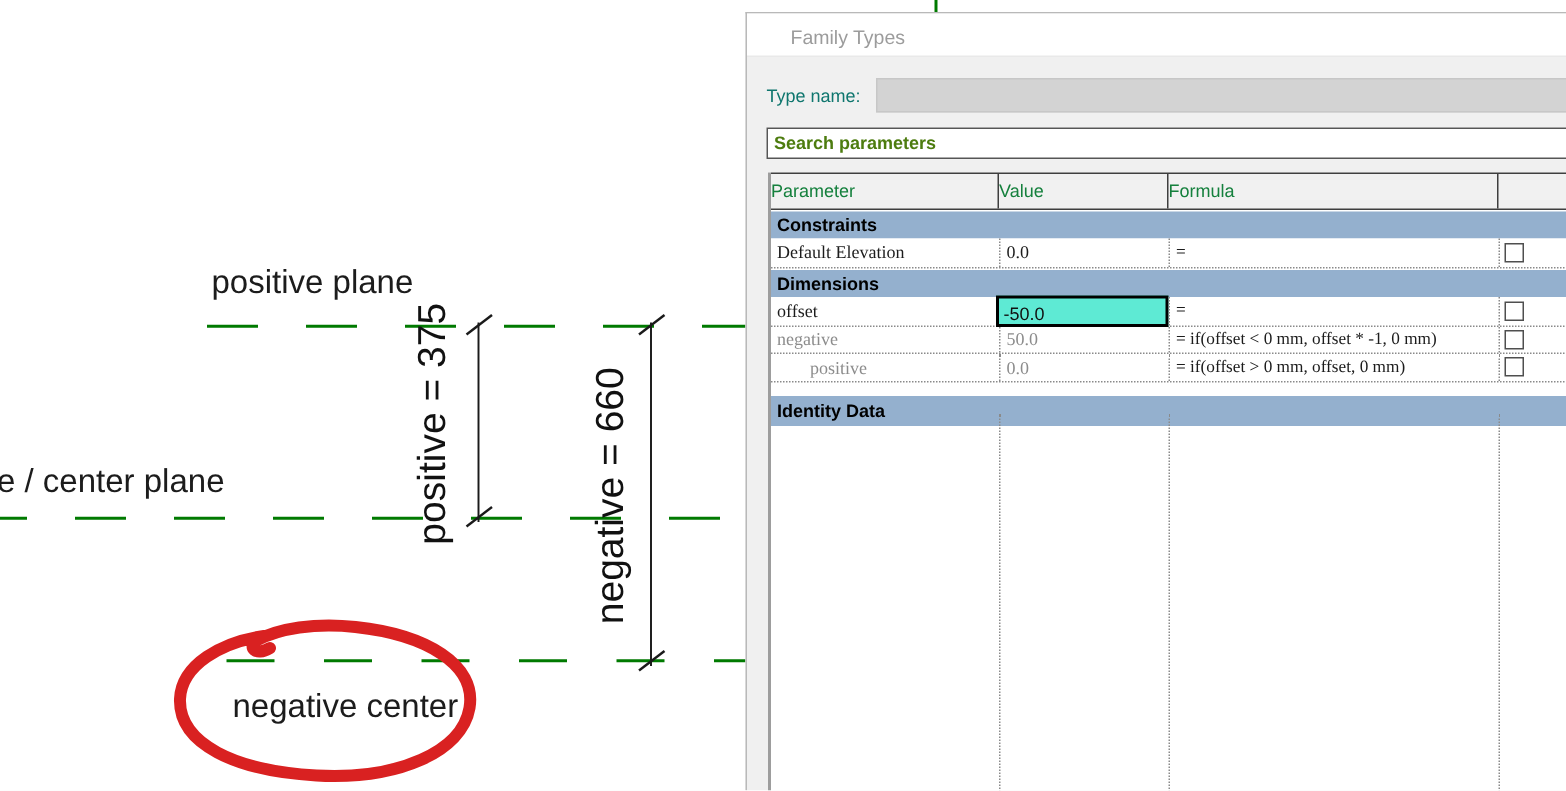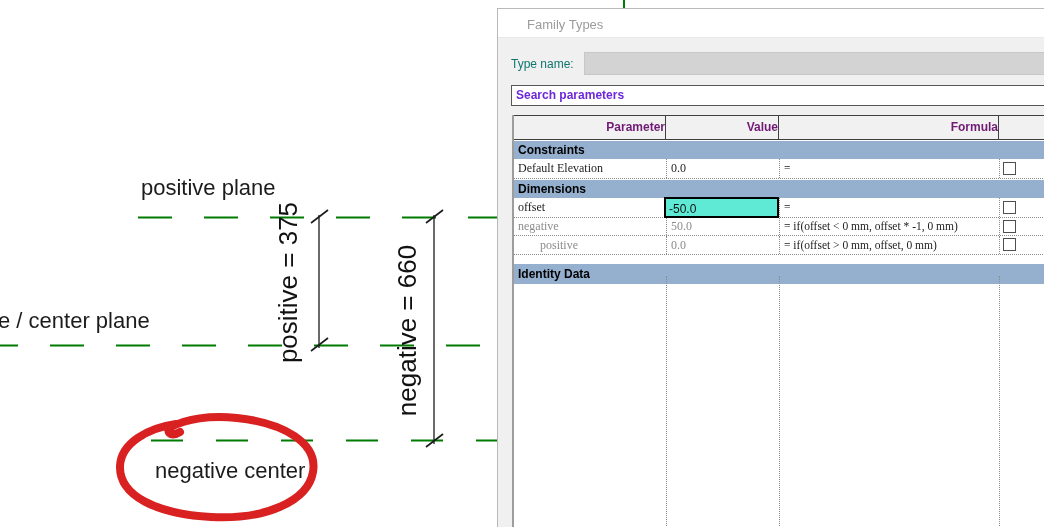--- a/index.html
+++ b/index.html
@@ -15,28 +15,28 @@
   #dialog{position:absolute;left:497px;top:8px;width:547px;height:519px;background:#f0f0f0;
           border:1px solid #b9b9b9;border-right:none;border-bottom:none;box-sizing:border-box;}
   #titlebar{position:absolute;left:0;top:0;width:100%;height:29px;background:#ffffff;
             border-bottom:1px solid #e9e9e9;box-sizing:border-box;}
   #titlebar span{position:absolute;left:29px;top:8px;font-size:13px;color:#9c9c9c;}
   .type-label{position:absolute;left:13px;top:48px;font-size:12px;color:#0f766e;}
   .combo{position:absolute;left:86px;top:43px;width:461px;height:23px;background:#d3d3d3;
          border:1px solid #c7c7c7;box-sizing:border-box;}
   .searchbox{position:absolute;left:13px;top:76px;width:534px;height:21px;background:#fff;
              border:1px solid #565656;box-sizing:border-box;}
-  .searchbox span{position:absolute;left:4px;top:2px;font-size:12px;font-weight:bold;color:#6d28d9;}
+  .searchbox span{position:absolute;left:4px;top:2px;font-size:12px;font-weight:bold;color:#4d7c0f;}
   
   #ftable{position:absolute;left:14px;top:106px;width:533px;height:413px;background:#fff;
           border-left:2px solid #9d9d9d;box-sizing:border-box;}
   .th-row{position:absolute;left:0;top:0;width:533px;height:25px;background:#f1f1f1;
           border-top:1px solid #3f3f3f;border-bottom:1px solid #3f3f3f;box-sizing:border-box;}
-  .th{position:absolute;top:0;height:23px;line-height:23px;text-align:right;font-size:12px;
-      color:#701a75;border-right:1px solid #3f3f3f;box-sizing:border-box;font-weight:bold;}
+  .th{position:absolute;top:0;height:23px;line-height:23px;text-align:left;font-size:12px;
+      color:#15803d;border-right:1px solid #3f3f3f;box-sizing:border-box;}
   .band{position:absolute;left:0;width:533px;background:#94b0ce;font-size:12px;font-weight:bold;
         color:#000;padding-left:4px;box-sizing:border-box;}
   .trow{position:absolute;left:0;width:533px;background:#fff;
         border-bottom:1px dotted #8a8a8a;box-sizing:border-box;}
   .cell{position:absolute;top:0;height:100%;font-size:12px;color:#1c1c1c;
         padding-left:4px;box-sizing:border-box;white-space:nowrap;overflow:hidden;font-family:Liberation Serif, serif;}
   .cell.dotl{border-left:1px dotted #8a8a8a;}
   .cell.formula{font-size:11.5px;}
   .gray, .gray .cell-text{color:#8c8c8c;}
   .editcell{position:absolute;left:150px;top:-1px;width:115px;height:21px;background:#5eead4;

